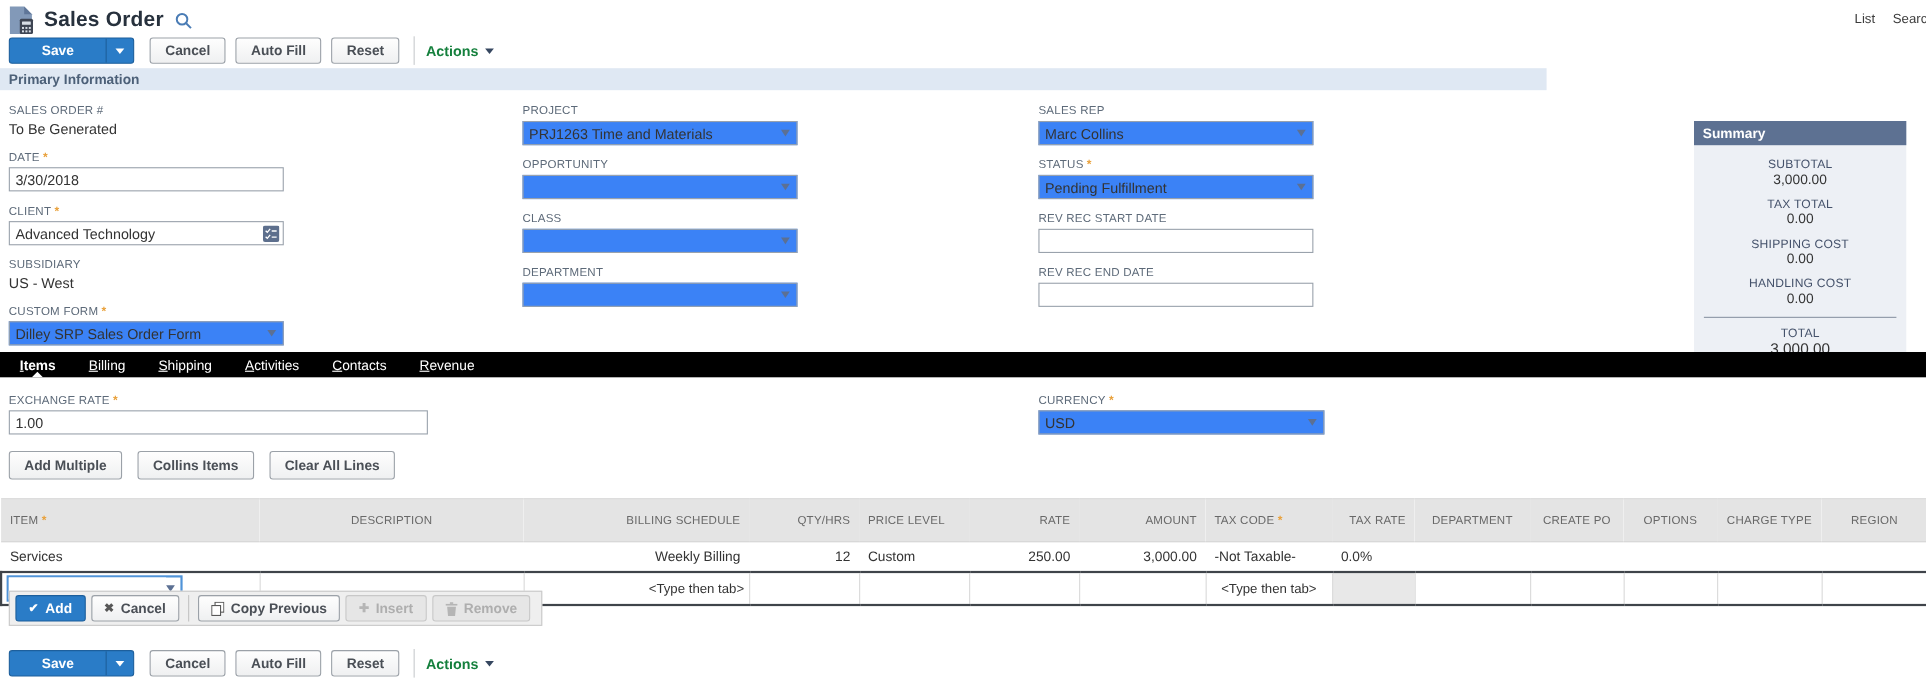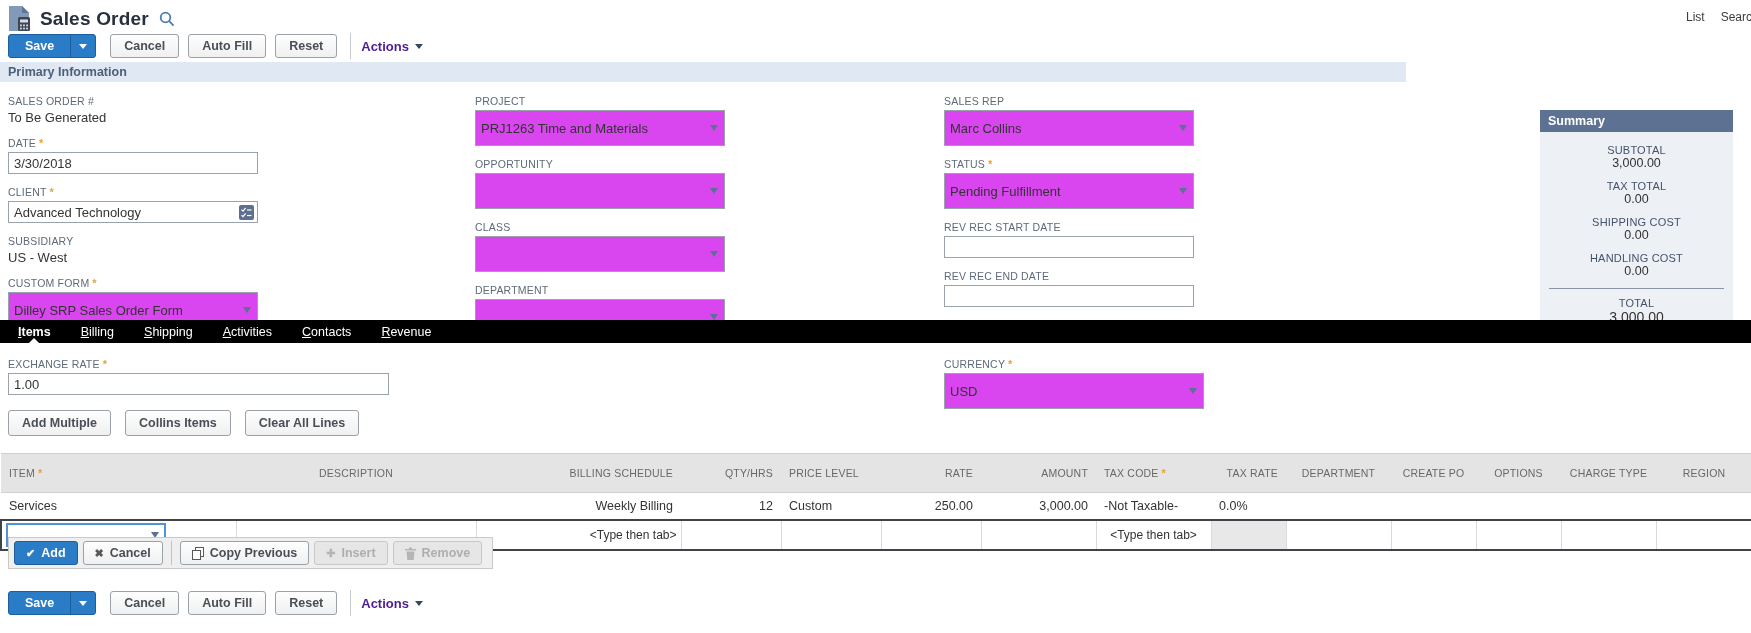--- a/index.html
+++ b/index.html
@@ -15,40 +15,40 @@
   .toplinks { position:absolute; top:10px; left:1686px; display:flex; gap:16px; font-size:12px; color:#3c3c3c; white-space:nowrap; }
   .toplinks span { cursor:pointer; }
 
   
   .btnrow { position:absolute; left:8px; display:flex; align-items:center; }
   .btnrow.top { top:33px; } .btnrow.bottom { top:590px; }
   .btn { height:24px; padding:0 13px; margin-right:9px; border:1px solid #9ba1a8; border-radius:3px;
          background:linear-gradient(#fefefe,#eff0f1); font-size:12.5px; font-weight:bold; color:#4a4f56;
          display:inline-flex; align-items:center; cursor:pointer; }
   .btn-split { display:inline-flex; height:24px; margin-right:14px; border:1px solid #1d5f9c; border-radius:3px; overflow:hidden; background:#2a7cc7; color:#fff; cursor:pointer; }
-  .split-main { padding:0 16px; display:flex; align-items:center; font-size:12.5px; font-weight:bold; }
+  .split-main { padding:0 29px; display:flex; align-items:center; font-size:12.5px; font-weight:bold; }
   .split-arrow { display:flex; align-items:center; padding:0 8px; border-left:1px solid #1d5f9c; }
   .tri-down-w { width:0; height:0; border-left:4px solid transparent; border-right:4px solid transparent; border-top:5px solid #fff; }
   .vdiv { width:1px; height:26px; background:#c8cbce; margin:0 10px 0 4px; }
-  .actions { display:flex; align-items:center; gap:6px; font-size:13px; font-weight:bold; color:#4c1d95; cursor:pointer; }
+  .actions { display:flex; align-items:center; gap:6px; font-size:13px; font-weight:bold; color:#15803d; cursor:pointer; }
   .tri-down-d { width:0; height:0; border-left:4px solid transparent; border-right:4px solid transparent; border-top:5px solid #364760; margin-top:1px; }
 
   
   .section-bar { position:absolute; top:62px; left:0; width:1406px; height:20px; background:#dfe8f3;
                  display:flex; align-items:center; padding-left:8px; font-size:12.5px; font-weight:bold; color:#4c6078; }
 
   
   .fcol { position:absolute; width:250px; }
   .fcol.c1 { left:8px; top:95px; } .fcol.c2 { left:475px; top:95px; } .fcol.c3 { left:944px; top:95px; }
   .field { margin-bottom:12px; }
   .flabel { font-size:10.5px; color:#5d6a79; margin-bottom:3px; letter-spacing:.2px; }
   .req { color:#e9a13b; font-weight:bold; font-size:11px; margin-left:3px; }
   .fvalue { font-size:13px; color:#333; }
   .tinput { width:100%; height:22px; border:1px solid #9aa2ac; padding:0 5px; font-size:13px; color:#333; font-family:inherit; background:#fff; }
-  .selbox { height:36px; border:1px solid #9aa2ac; background:#d946ef; display:flex; align-items:center; justify-content:space-between; padding:0 6px 0 5px; font-size:13px; cursor:pointer; }
+  .selbox { height:22px; border:1px solid #9aa2ac; background:#3b82f6; display:flex; align-items:center; justify-content:space-between; padding:0 6px 0 5px; font-size:13px; cursor:pointer; }
   .dd { width:0; height:0; border-left:4.5px solid transparent; border-right:4.5px solid transparent; border-top:6px solid #5c7093; flex:none; }
   .inputwrap { height:22px; border:1px solid #9aa2ac; background:#fff; display:flex; align-items:center; padding:0 3px 0 5px; }
   .inputwrap input { flex:1; min-width:0; border:none; outline:none; font-size:13px; font-family:inherit; color:#333; padding:0; }
 
   
   .summary { position:absolute; left:1540px; top:110px; width:193px; background:#edf0f5; }
   .summary-h { height:22px; background:#5d7192; color:#fff; display:flex; align-items:center; padding-left:8px; font-size:12.5px; font-weight:bold; }
   .summary-body { padding:7px 9px 10px; }
   .srow { display:flex; justify-content:space-between; align-items:center; padding:5px 0;flex-direction:column; }
   .sl { font-size:11px; color:#45526b; letter-spacing:.2px; }

